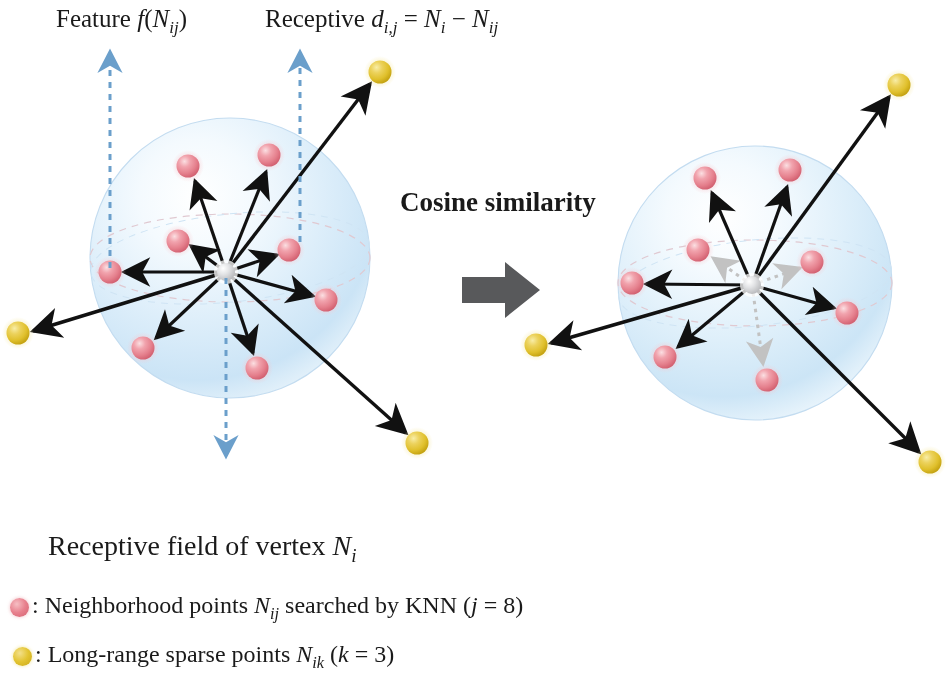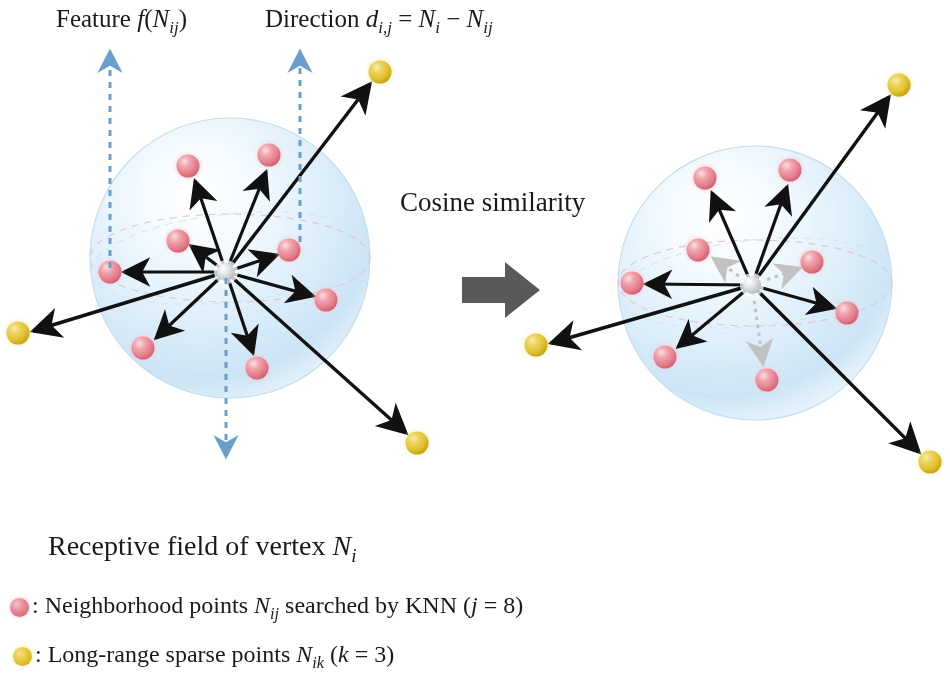--- a/index.html
+++ b/index.html
@@ -33,21 +33,21 @@
   }
   .lbl-top {
     font-size: 25px;
     font-family: "Liberation Serif", "DejaVu Serif", serif;
   }
   .lbl-center {
     font-size: 25px;
   }
   .lbl-cos {
     font-size: 27px;
-    font-weight: normal;
+    font-weight: bold;
   }
   .lbl-recep {
     font-size: 28px;
   }
   .lbl-legend {
     font-size: 24px;
   }
   i.mi {
     font-style: italic;
     font-family: "Liberation Serif", "DejaVu Serif", serif;
@@ -305,21 +305,21 @@
       <circle cx="752" cy="285" r="12" fill="#ffffff" opacity="0.75"></circle>
       <circle cx="752" cy="285" r="9" fill="url(#centerGrad)"></circle>
     </g>
   </svg>
 
   <div class="txt lbl-top" style="left:56px; top:6px;">
     <span>Feature </span><i class="mi">f</i><span>(</span><i class="mi">N</i><sub>ij</sub><span>)</span>
   </div>
 
   <div class="txt lbl-top" style="left:265px; top:6px;">
-    <span>Direction </span><i class="mi">d</i><sub>i,j</sub><span> = </span><i class="mi">N</i><sub>i</sub><span> − </span><i class="mi">N</i><sub>ij</sub>
+    <span>Receptive </span><i class="mi">d</i><sub>i,j</sub><span> = </span><i class="mi">N</i><sub>i</sub><span> − </span><i class="mi">N</i><sub>ij</sub>
   </div>
 
 
   <div class="txt lbl-cos" style="left:400px; top:189px;">Cosine similarity</div>
 
   <div class="txt lbl-recep" style="left:48px; top:532px;">
     <span>Receptive field of vertex </span><i class="mi">N</i><sub>i</sub>
   </div>
 
   <div class="legend-row lbl-legend" style="left:10px; top:592px;">

